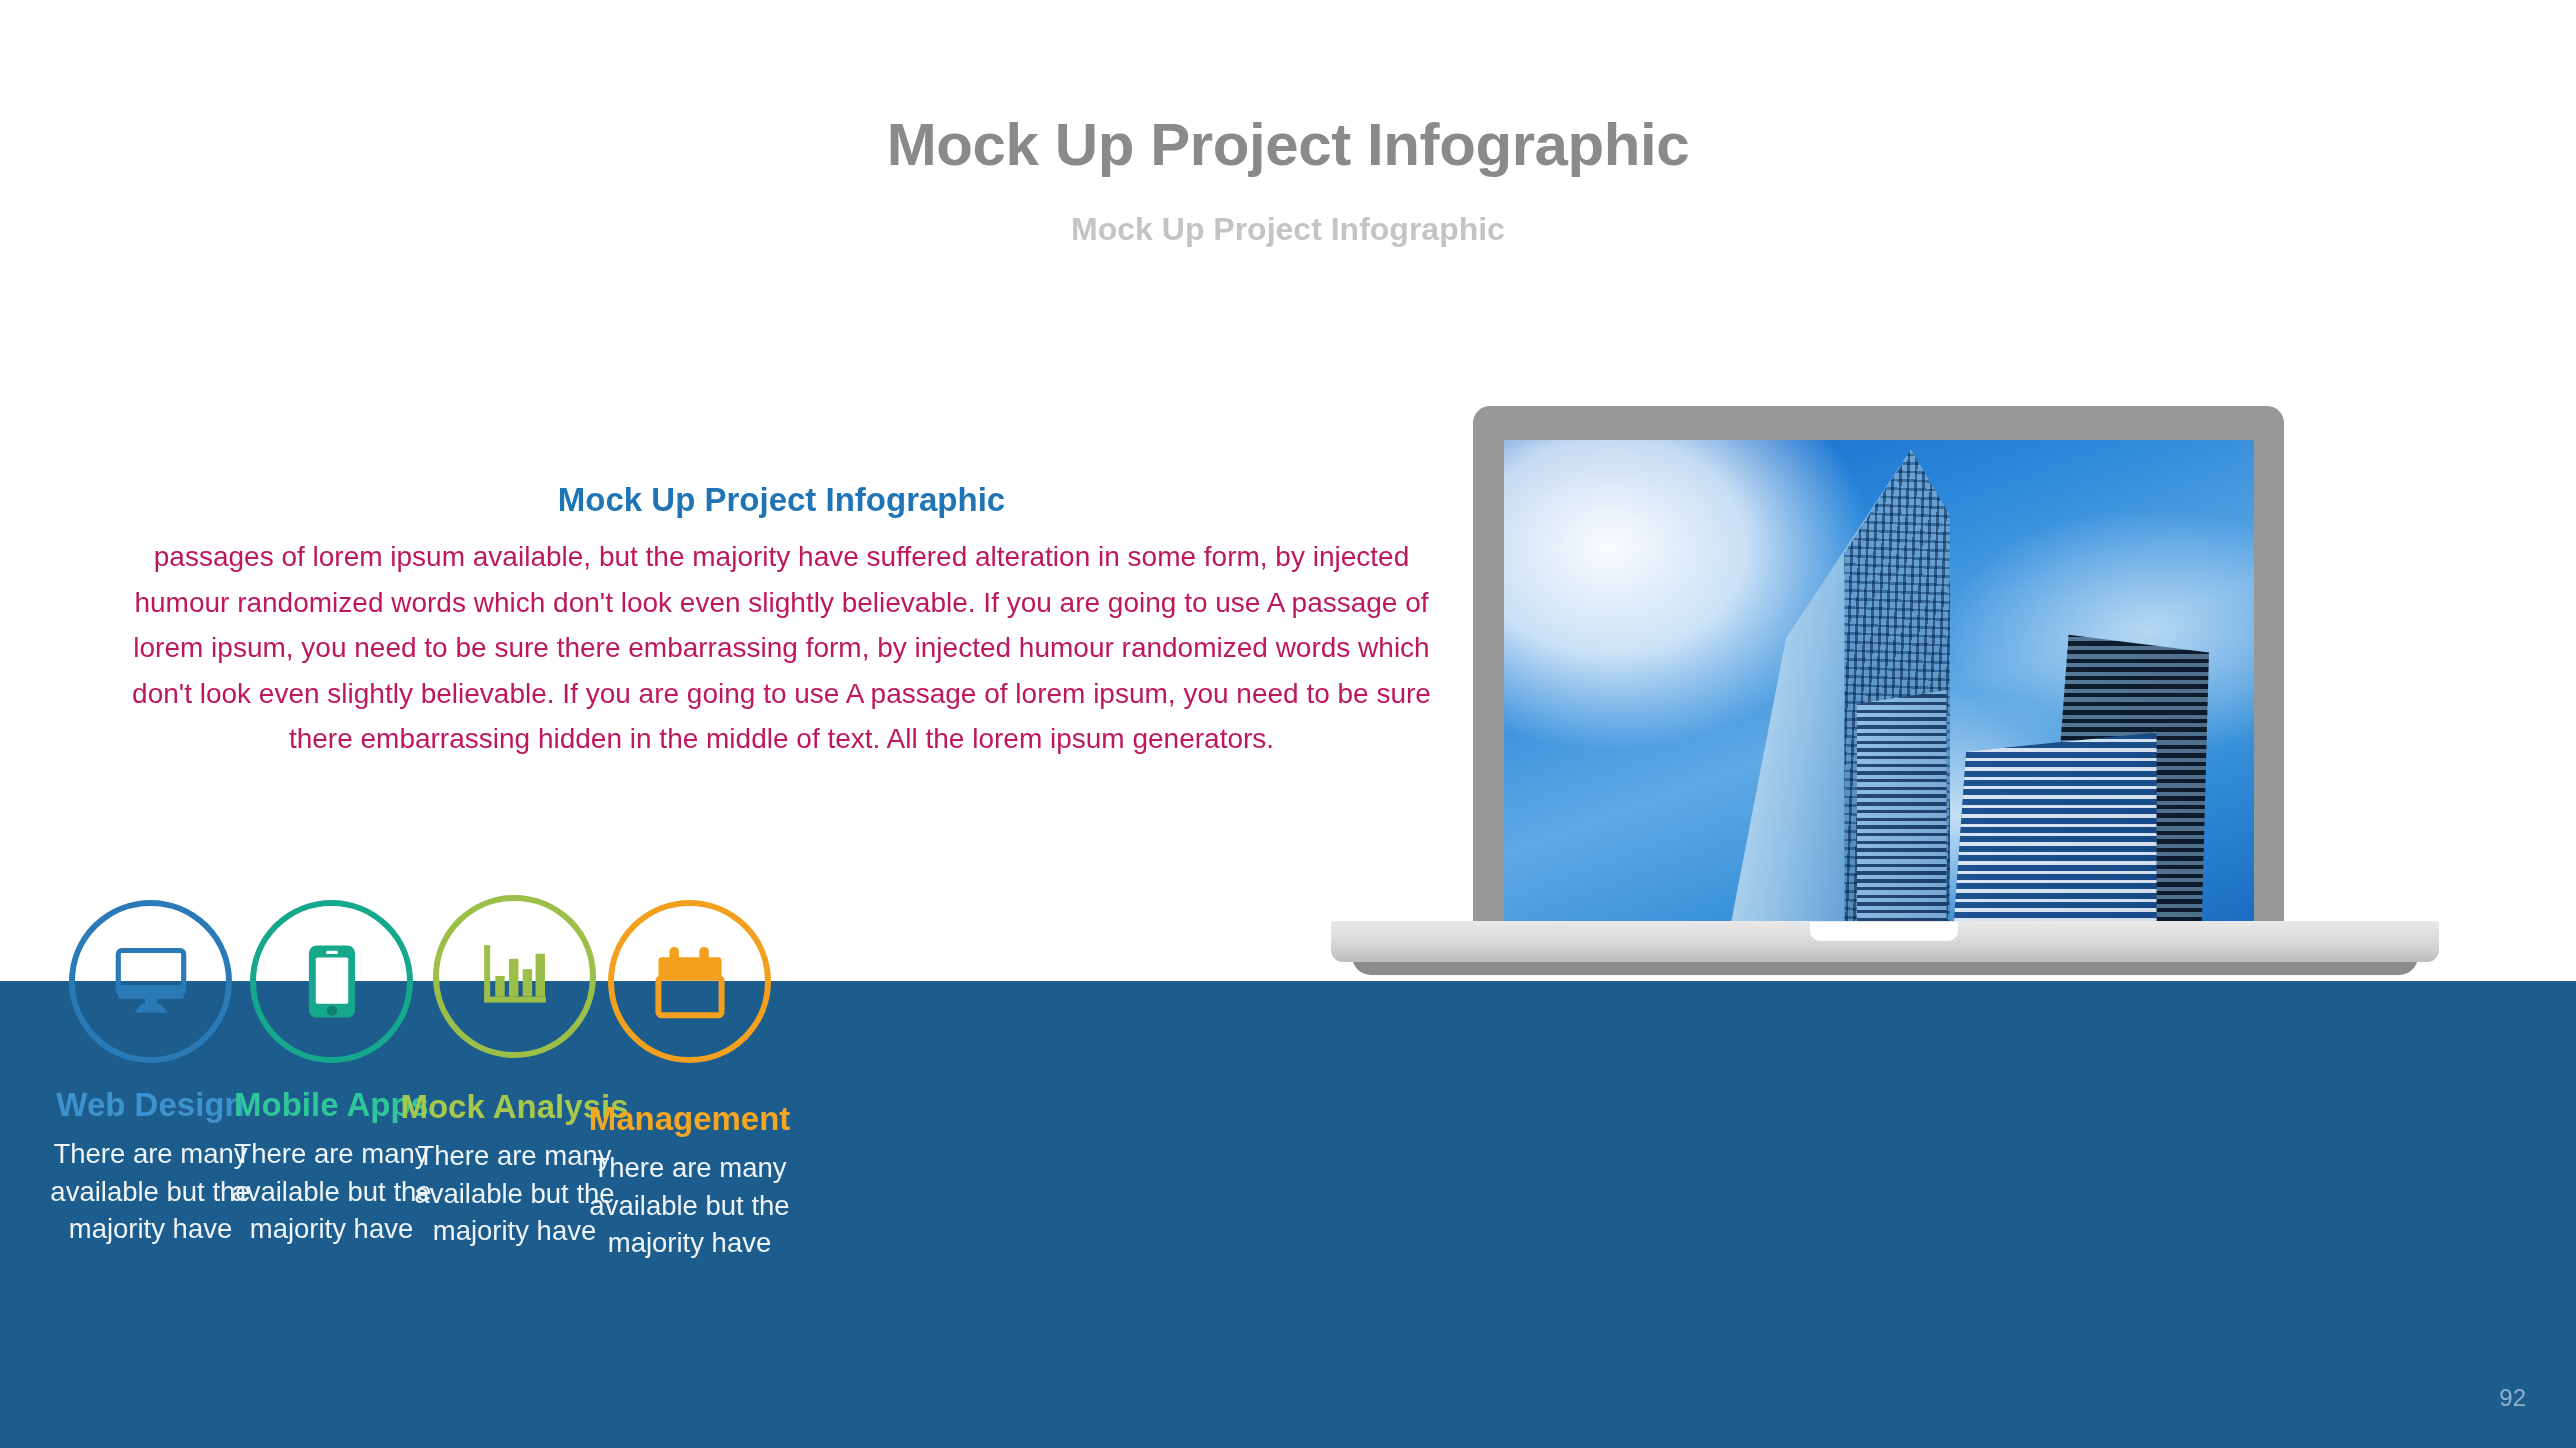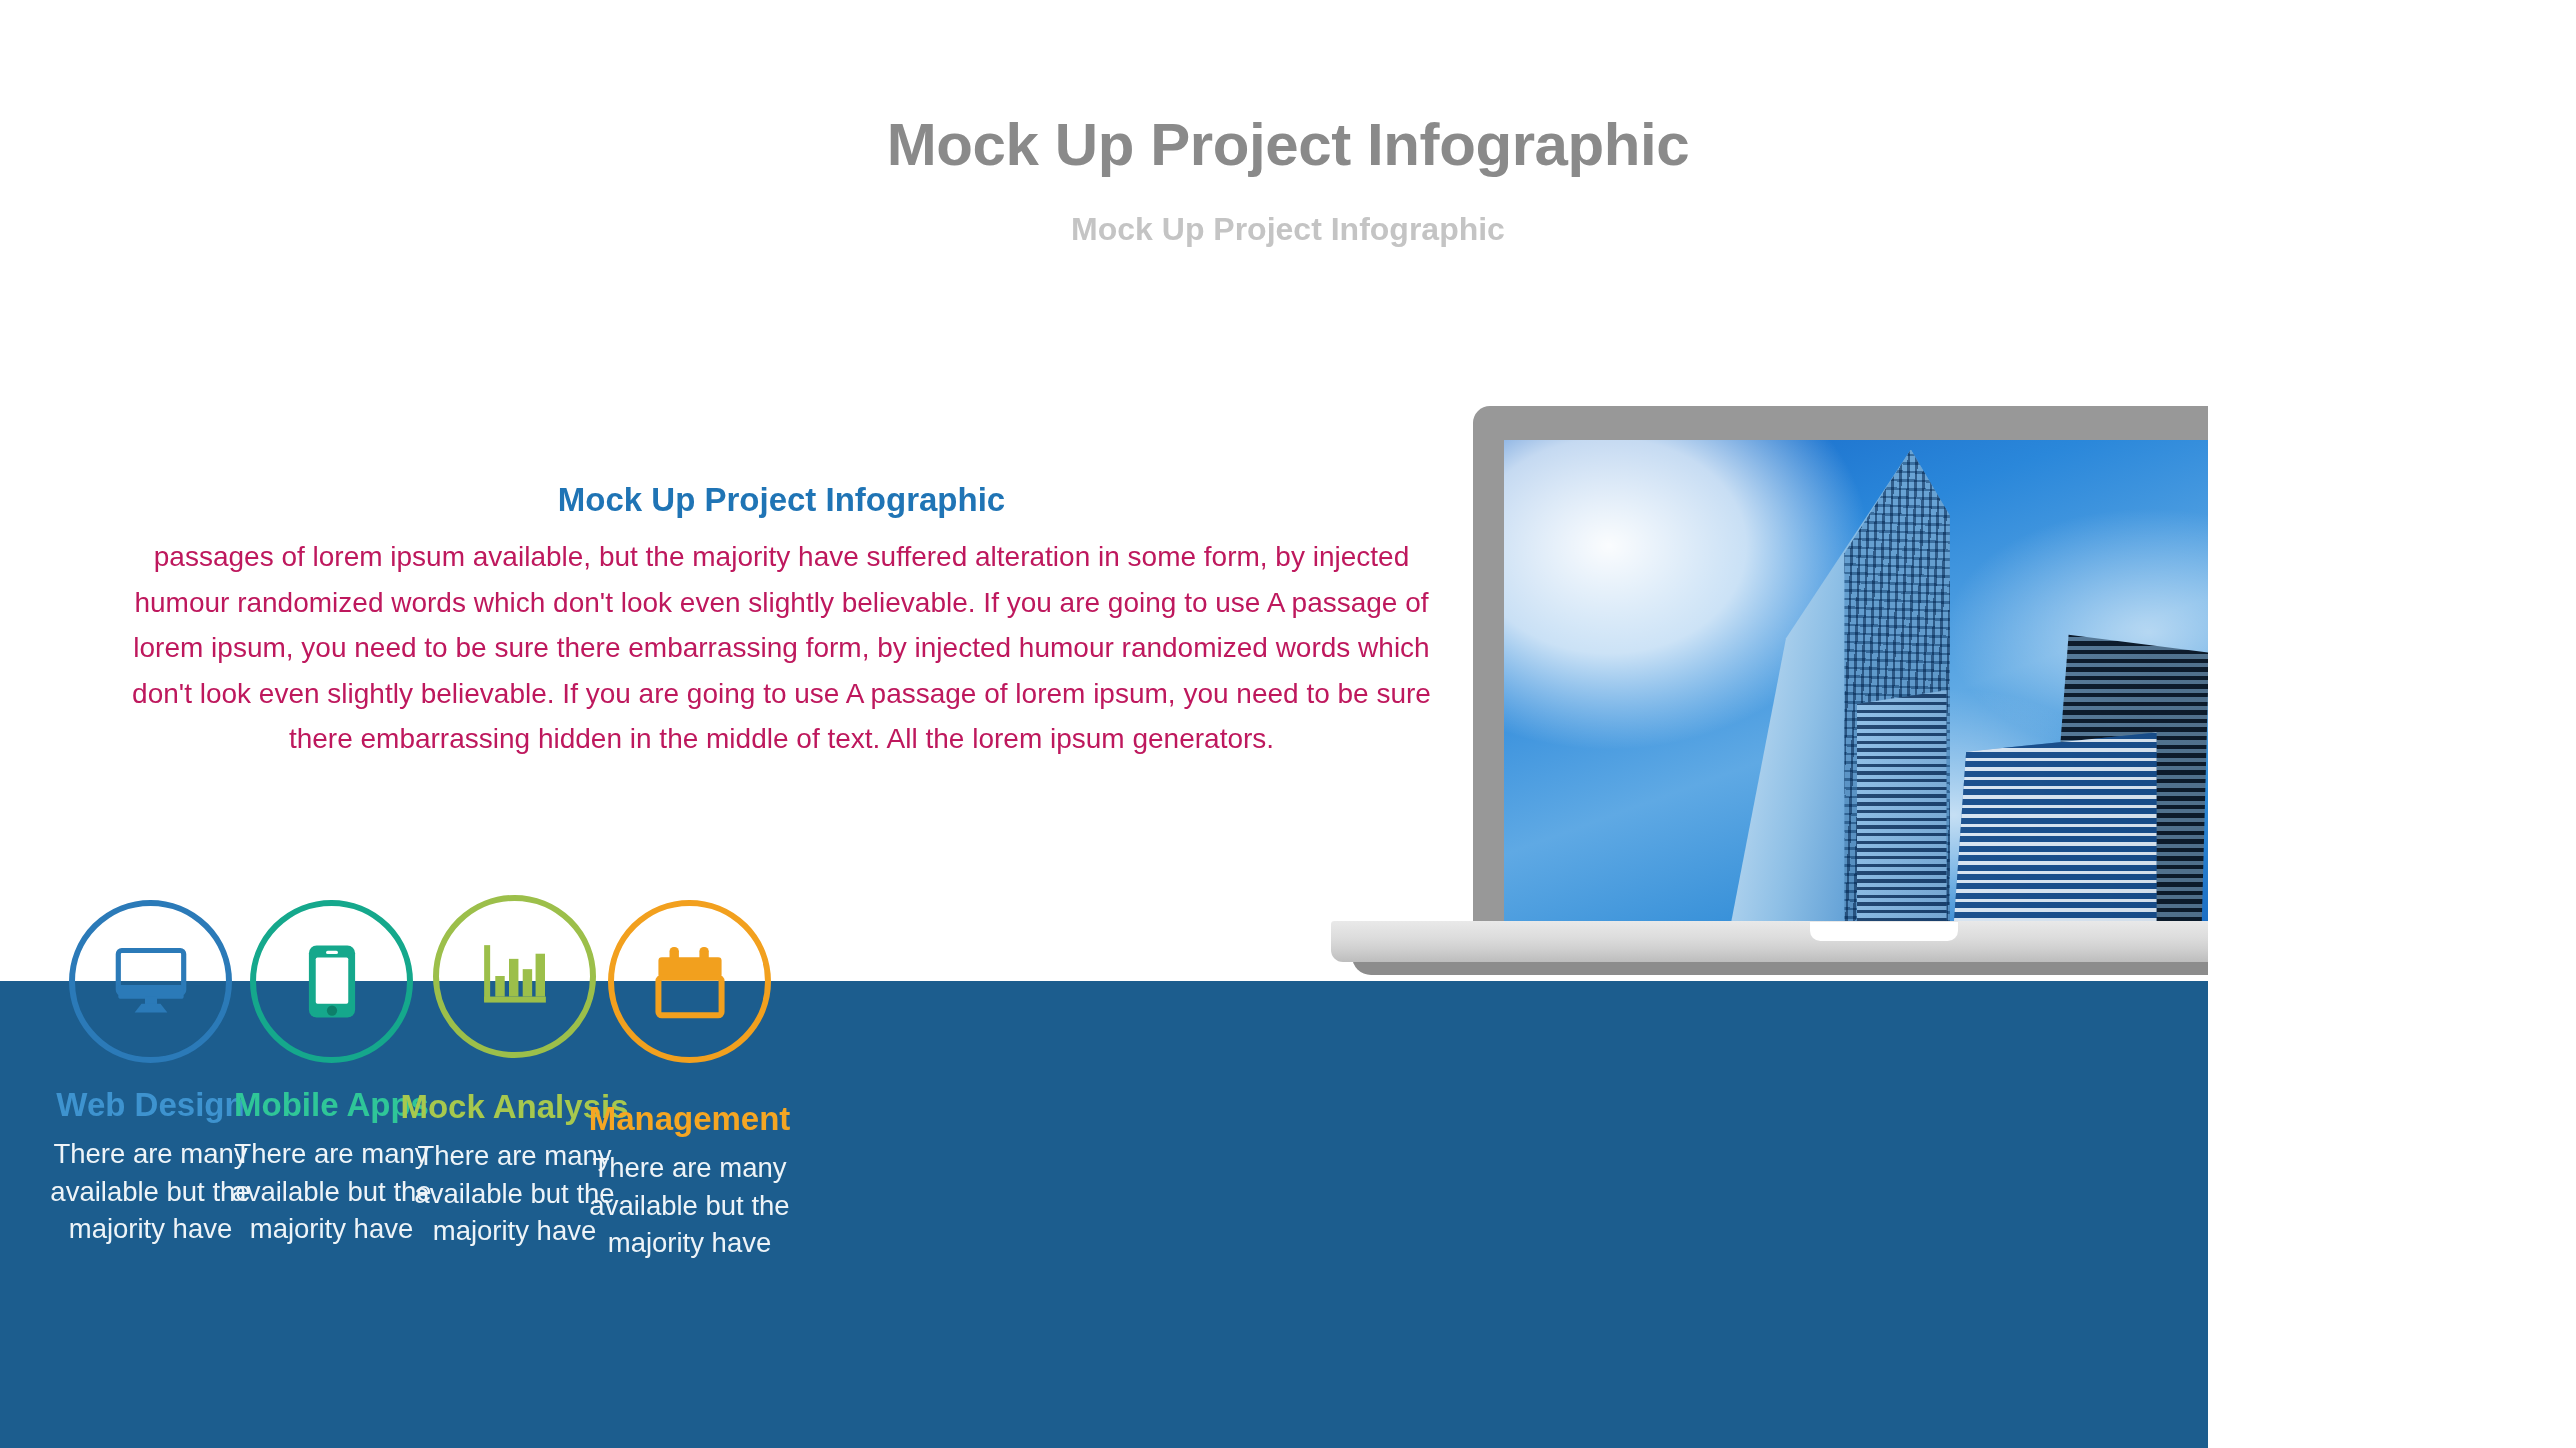--- a/index.html
+++ b/index.html
@@ -5,21 +5,21 @@
   html, body {
     margin: 0;
     padding: 0;
     background: #ffffff;
   }
   body {
     font-family: "Liberation Sans", sans-serif;
   }
   #slide {
     position: relative;
-    width: 2208px;
+    width: 2576px;
     height: 1449px;
     background: #ffffff;
     overflow: hidden;
   }
 
   
   .slide-title {
     position: absolute;
     left: 0;
     top: 115px;

